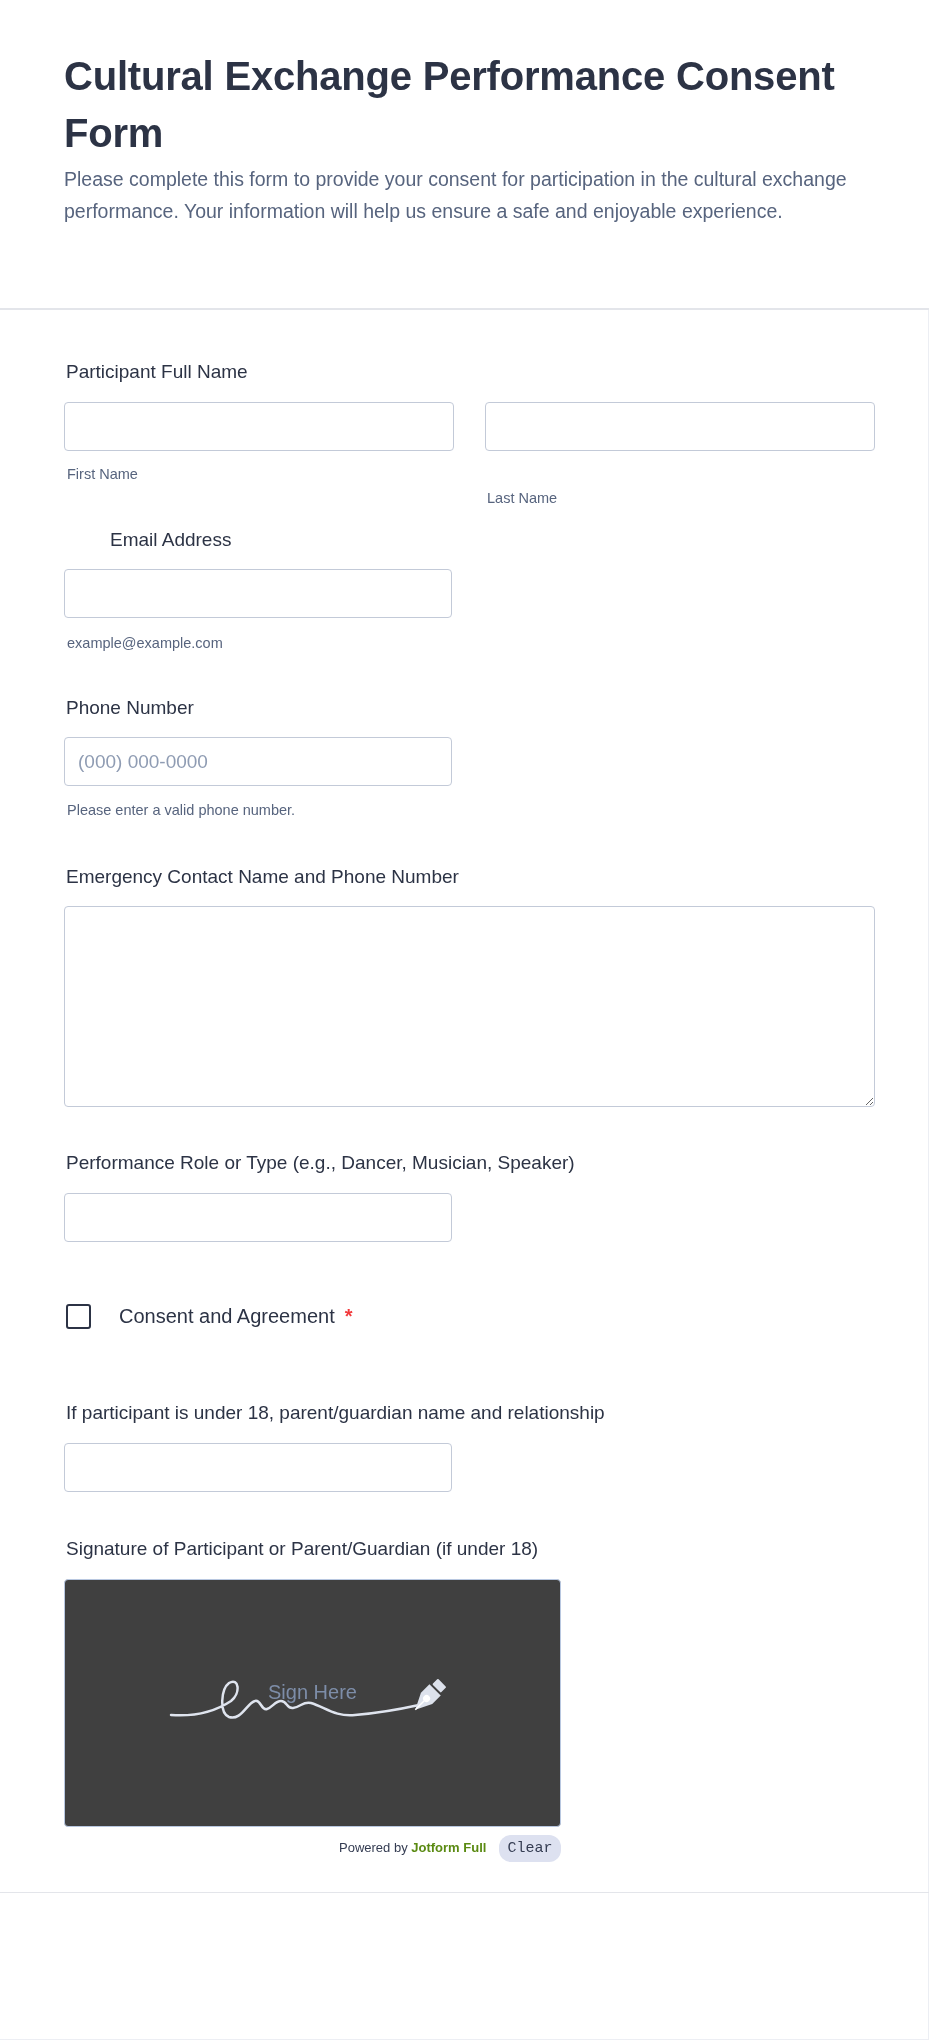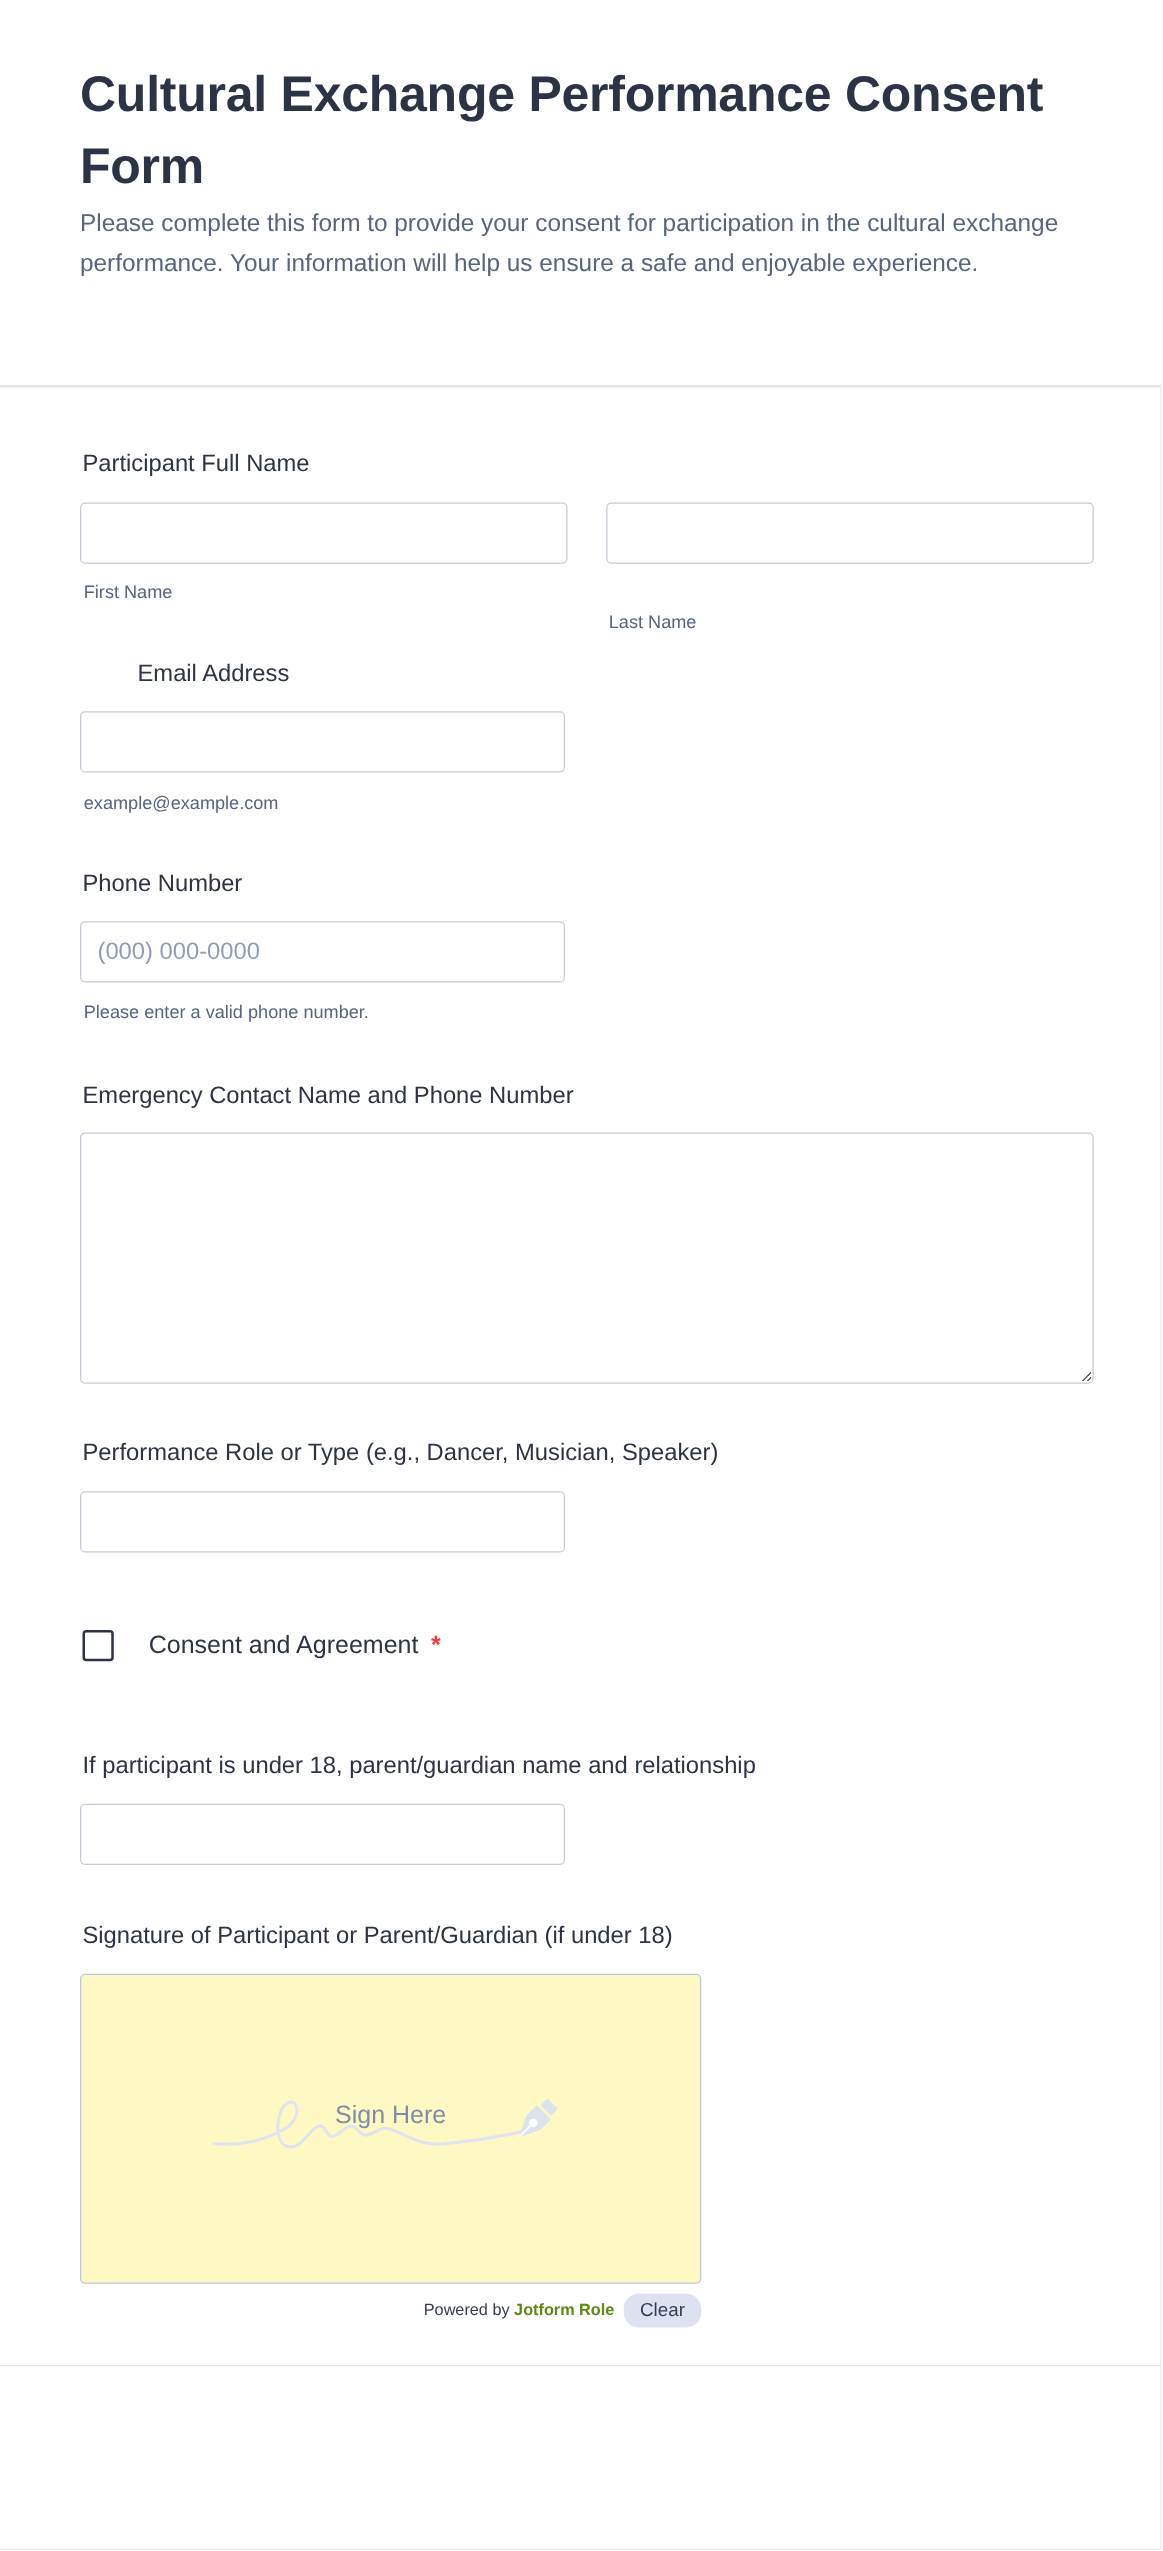--- a/index.html
+++ b/index.html
@@ -17,27 +17,27 @@
 
     .input { position: absolute; height: 49px; border: 1px solid #c3cad8; border-radius: 4px; background: #ffffff; font-family: "Liberation Sans", "DejaVu Sans", sans-serif; font-size: 19px; color: #2c3345; padding: 0 13px; outline: none; }
     .input::placeholder { color: #8f9cb3; }
     textarea.input { height: 201px; padding: 10px 13px; resize: both; }
 
     .check-row { position: absolute; left: 66px; top: 1303px; height: 26px; display: flex; align-items: center; }
     .checkbox { width: 25px; height: 25px; border: 2px solid #2c3345; border-radius: 3px; background: #fff; cursor: pointer; }
     .check-label { margin-left: 28px; font-size: 20px; color: #2c3345; }
     .required { margin-left: 10px; color: #f23a3c; font-size: 20px; font-weight: bold; }
 
-    .sig-box { position: absolute; left: 64px; top: 1579px; width: 497px; height: 248px; border: 1px solid #b8c7e0; border-radius: 4px; background: #fef9c3; cursor: crosshair; }
+    .sig-box { position: absolute; left: 64px; top: 1579px; width: 497px; height: 248px; border: 1px solid #b8c7e0; border-radius: 4px; background: #404040; cursor: crosshair; }
     .sig-text { position: absolute; left: 0; width: 100%; top: 101px; text-align: center; font-size: 20px; color: #7d8da8; }
     .sig-art { position: absolute; left: 104px; top: 95px; }
 
     .powered { position: absolute; left: 339px; top: 1840px; font-size: 13px; color: #343c52; white-space: nowrap; }
     .powered .brand { color: #5a8a12; font-weight: bold; }
-    .clear-btn { position: absolute; left: 499px; top: 1835px; width: 62px; height: 27px; background: #dde1f0; border: none; border-radius: 12px; color: #343c52; font-size: 15px; font-family: Liberation Sans, sans-serif; cursor: pointer; }
+    .clear-btn { position: absolute; left: 499px; top: 1835px; width: 62px; height: 27px; background: #dde1f0; border: none; border-radius: 12px; color: #343c52; font-size: 15px; font-family: Liberation Mono, monospace; cursor: pointer; }
 
     .footer-divider { position: absolute; left: 0; top: 1892px; width: 929px; height: 1px; background: #e3e5ea; }
     .submit-btn { position: absolute; left: 359px; top: 1931px; width: 223px; height: 60px; background: #18bd5b; border: none; border-radius: 4px; color: #ffffff; font-size: 20px; font-family: "Liberation Sans", "DejaVu Sans", sans-serif; cursor: pointer; }
   </style>
 </head>
 <body>
 
 <div class="card">
 
   <div class="header">
@@ -84,18 +84,18 @@
         <rect x="16" y="2" width="12" height="8" rx="1" fill="#dde2ec"></rect>
         <path d="M14 12 L30 12 L30 24 L22 40 L14 24 Z" fill="#dde2ec"></path>
         <circle cx="22" cy="24" r="3.5" fill="#ffffff"></circle>
         <line x1="22" y1="27" x2="22" y2="40" stroke="#ffffff" stroke-width="1.5"></line>
       </g>
     </svg>
     <div class="sig-text">Sign Here</div>
   </div>
   <div class="powered">
     <span>Powered by</span>
-    <span class="brand">Jotform Role</span>
+    <span class="brand">Jotform Full</span>
   </div>
   <button class="clear-btn">Clear</button>
 
   <div class="footer-divider"></div>
 </div>
 
 </body></html>

